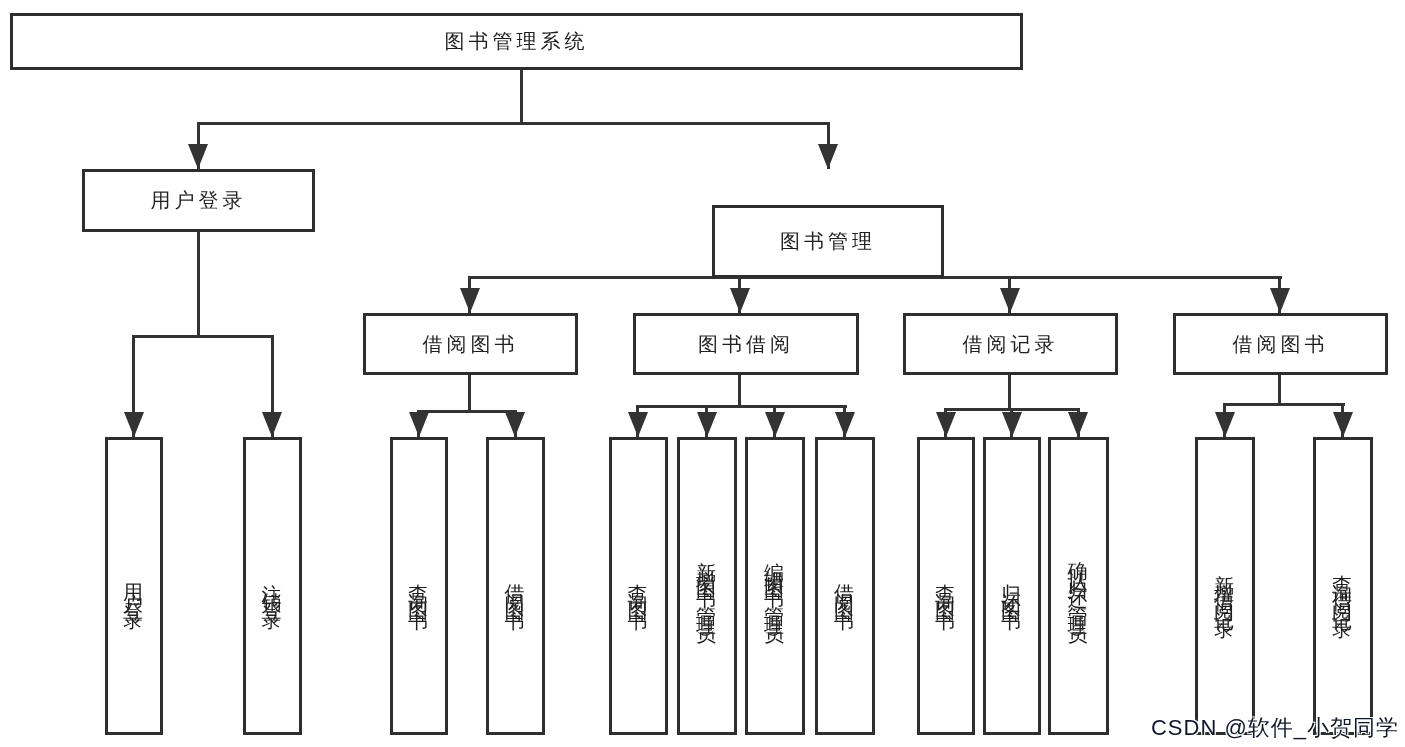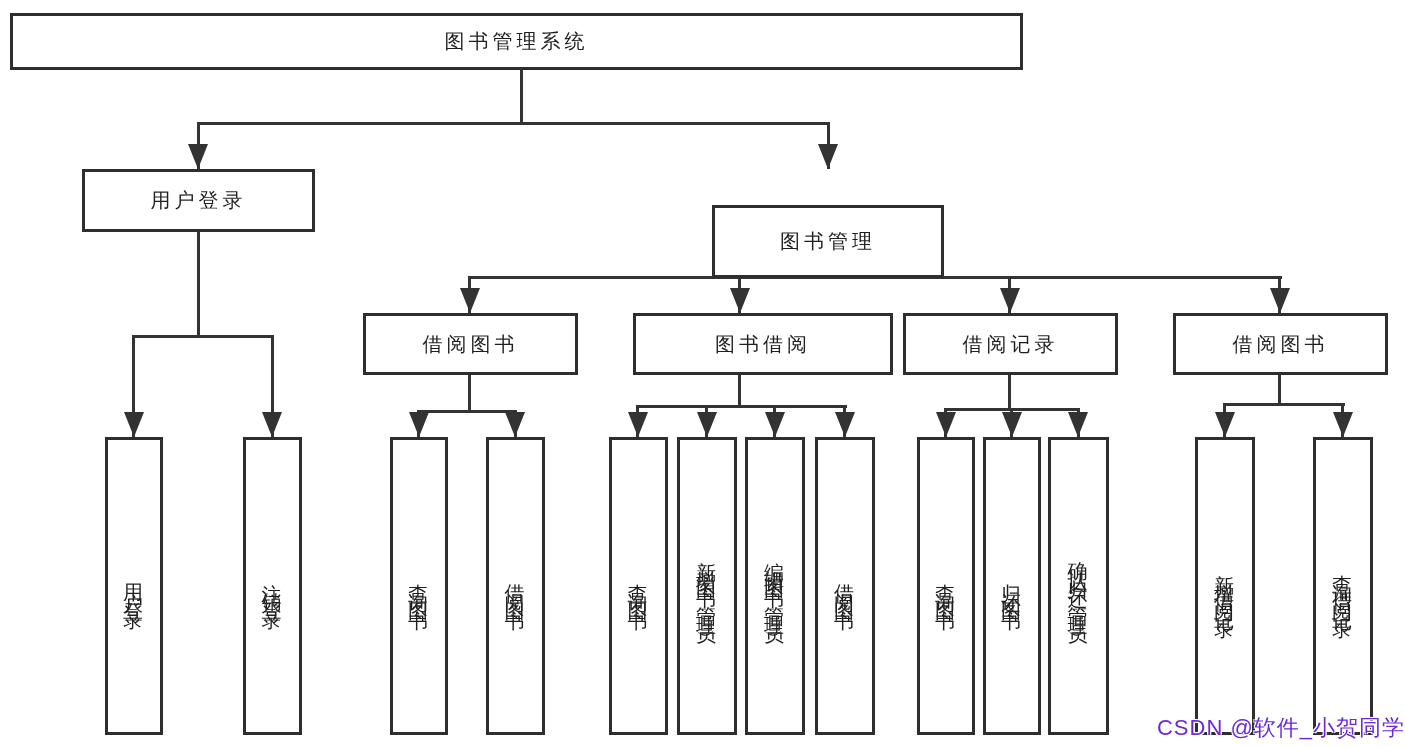--- a/index.html
+++ b/index.html
@@ -30,24 +30,24 @@
   .line{position:absolute;background:#333333;z-index:1;}
   .arrow{
     position:absolute;width:0;height:0;
     border-left:10px solid transparent;
     border-right:10px solid transparent;
     border-top:25px solid #333333;
     z-index:1;
   }
   .watermark{
     position:absolute;
-    right:0;bottom:4px;
+    right:6px;bottom:4px;
     font-size:22px;
     letter-spacing:1px;
-    color:#6d28d9;
+    color:#0f172a;
     text-shadow:1px 1px 0 #ffffff,-1px -1px 0 #ffffff,1px -1px 0 #ffffff,-1px 1px 0 #ffffff;
     z-index:5;
     white-space:nowrap;
     text-align:center;
   }
 </style>
 </head>
 <body>
 
 <div class="stage">
@@ -59,21 +59,21 @@
   <div class="box h" style="left:82px;top:169px;width:233px;height:63px;">
     <span>用户登录</span>
   </div>
   <div class="box h" style="left:712px;top:169px;width:232px;height:73px;margin-top:36px;">
     <span>图书管理</span>
   </div>
 
   <div class="box h" style="left:363px;top:313px;width:215px;height:62px;">
     <span>借阅图书</span>
   </div>
-  <div class="box h" style="left:633px;top:313px;width:260px;height:62px;">
+  <div class="box h" style="left:633px;top:313px;width:226px;height:62px;">
     <span>图书借阅</span>
   </div>
   <div class="box h" style="left:903px;top:313px;width:215px;height:62px;">
     <span>借阅记录</span>
   </div>
   <div class="box h" style="left:1173px;top:313px;width:215px;height:62px;">
     <span>借阅图书</span>
   </div>
 
   <div class="box v" style="left:105px;top:437px;width:58px;height:298px;">

